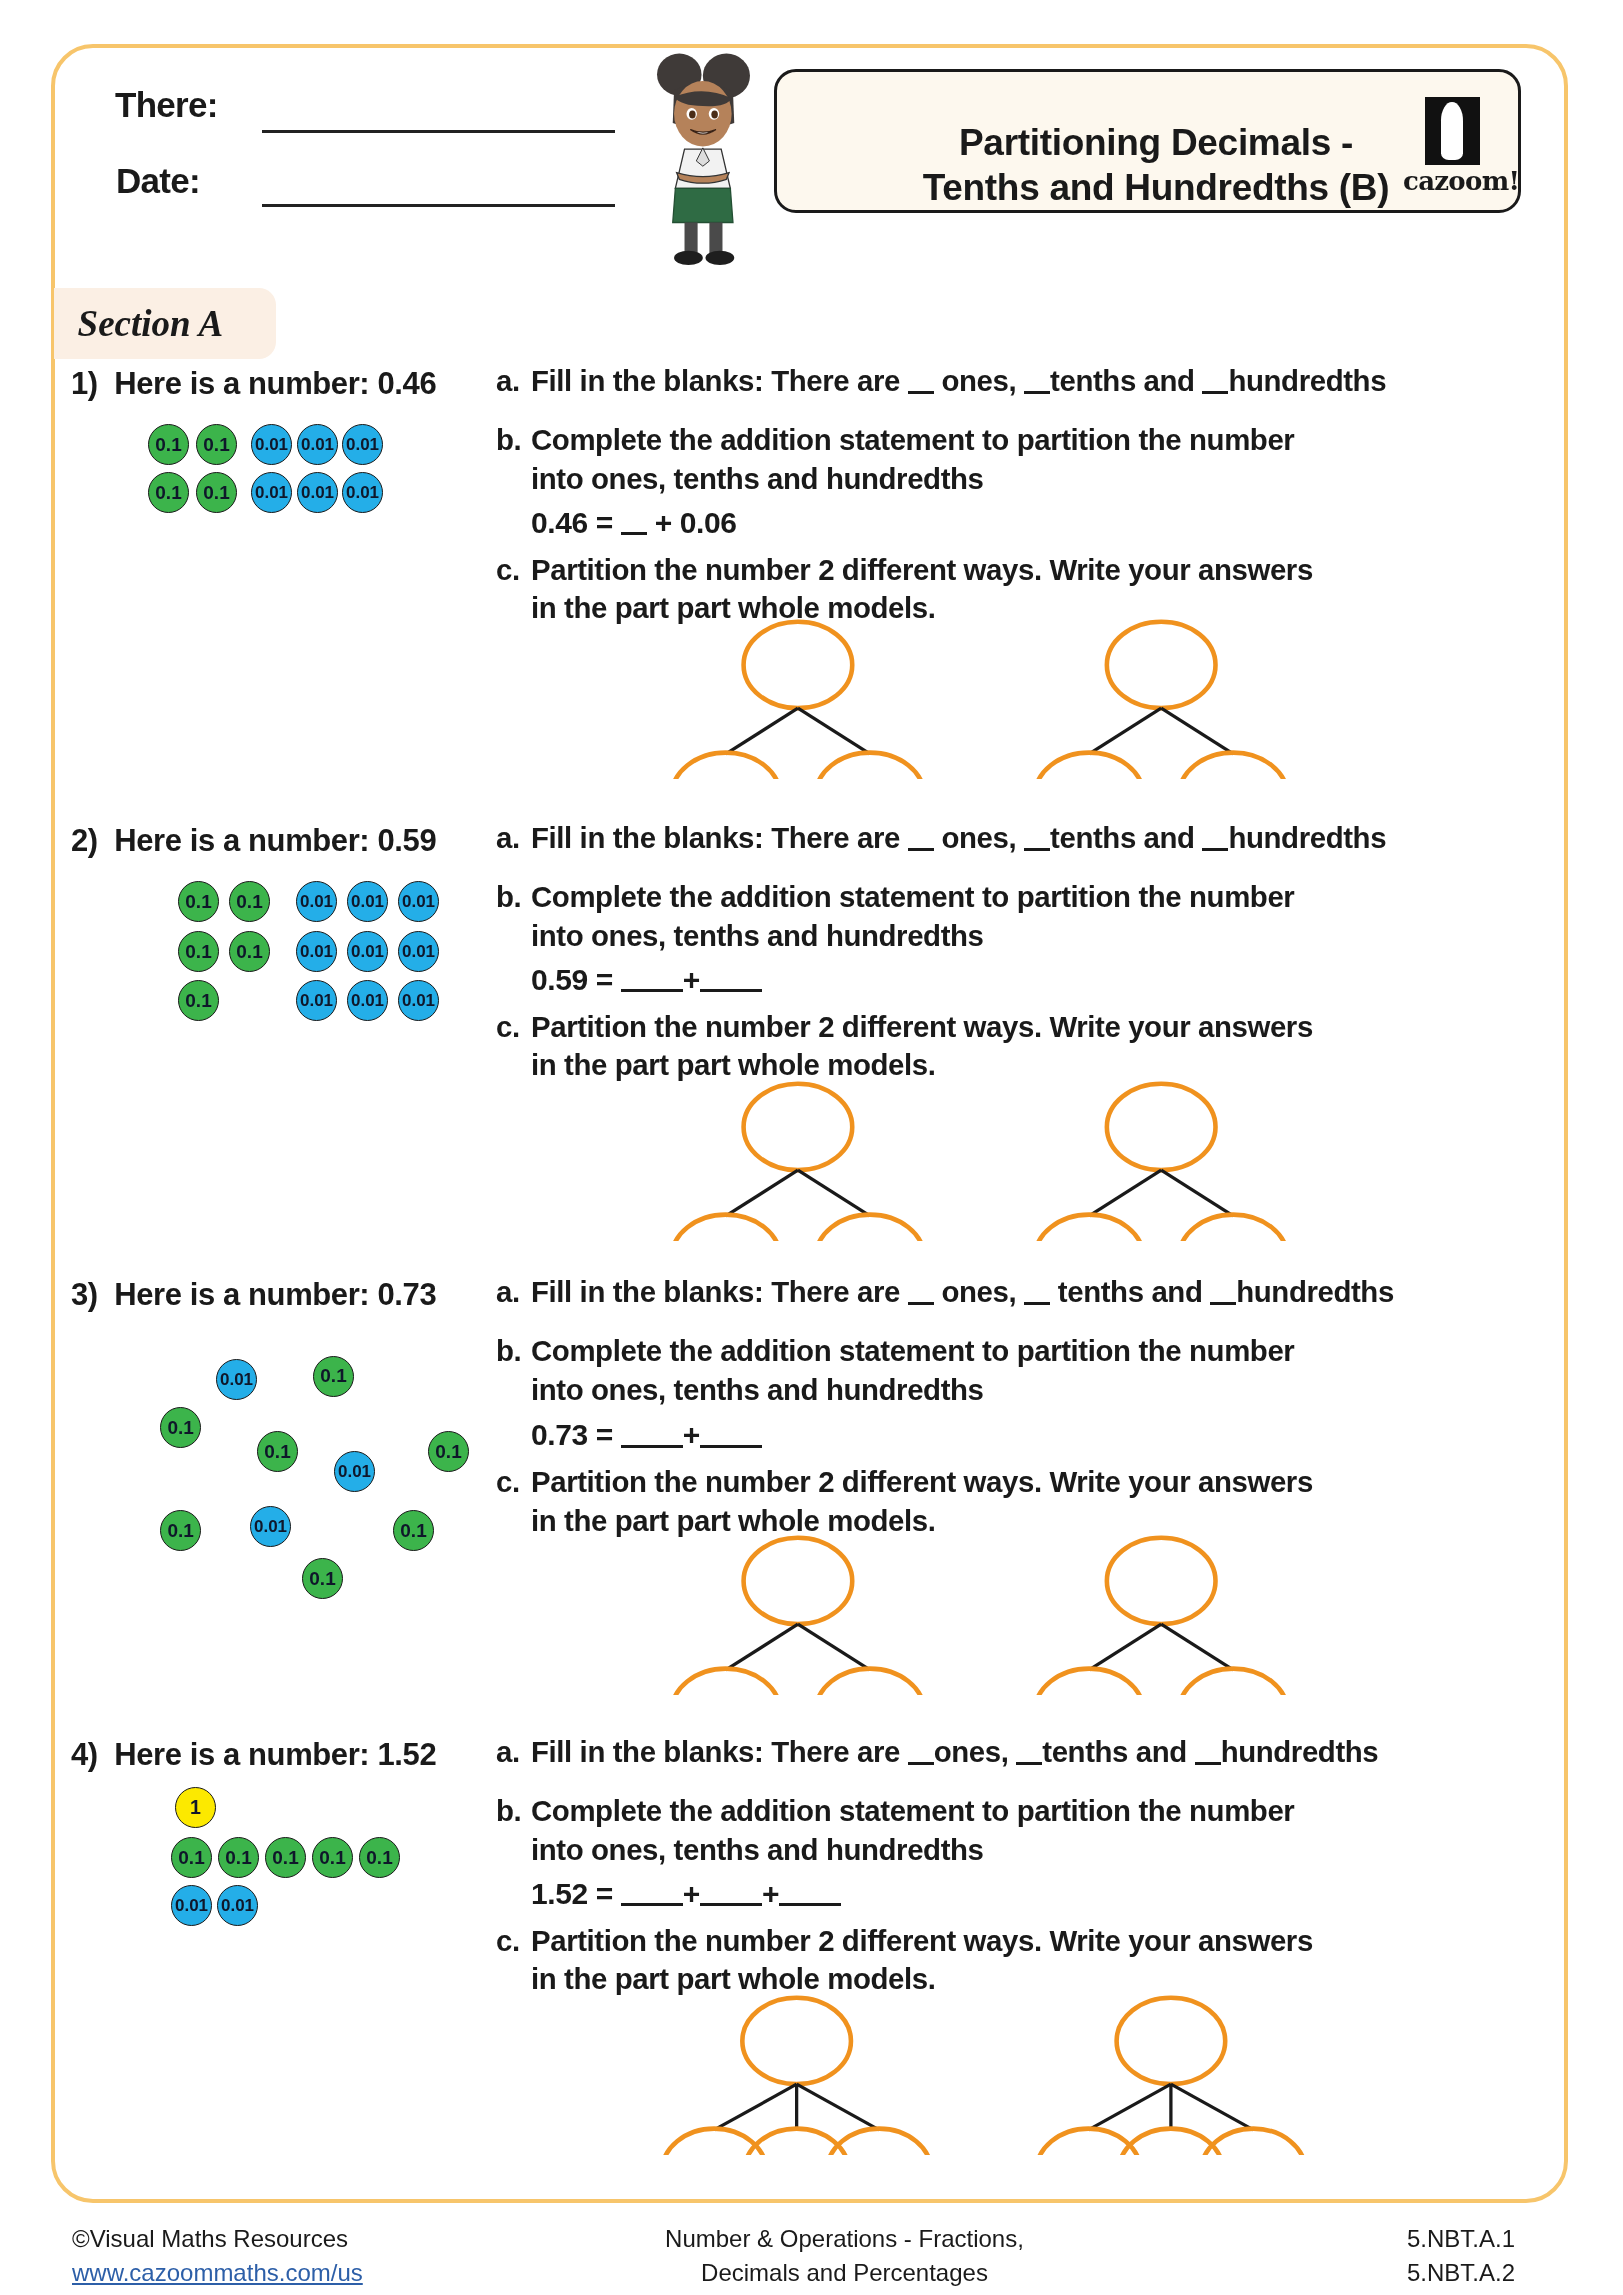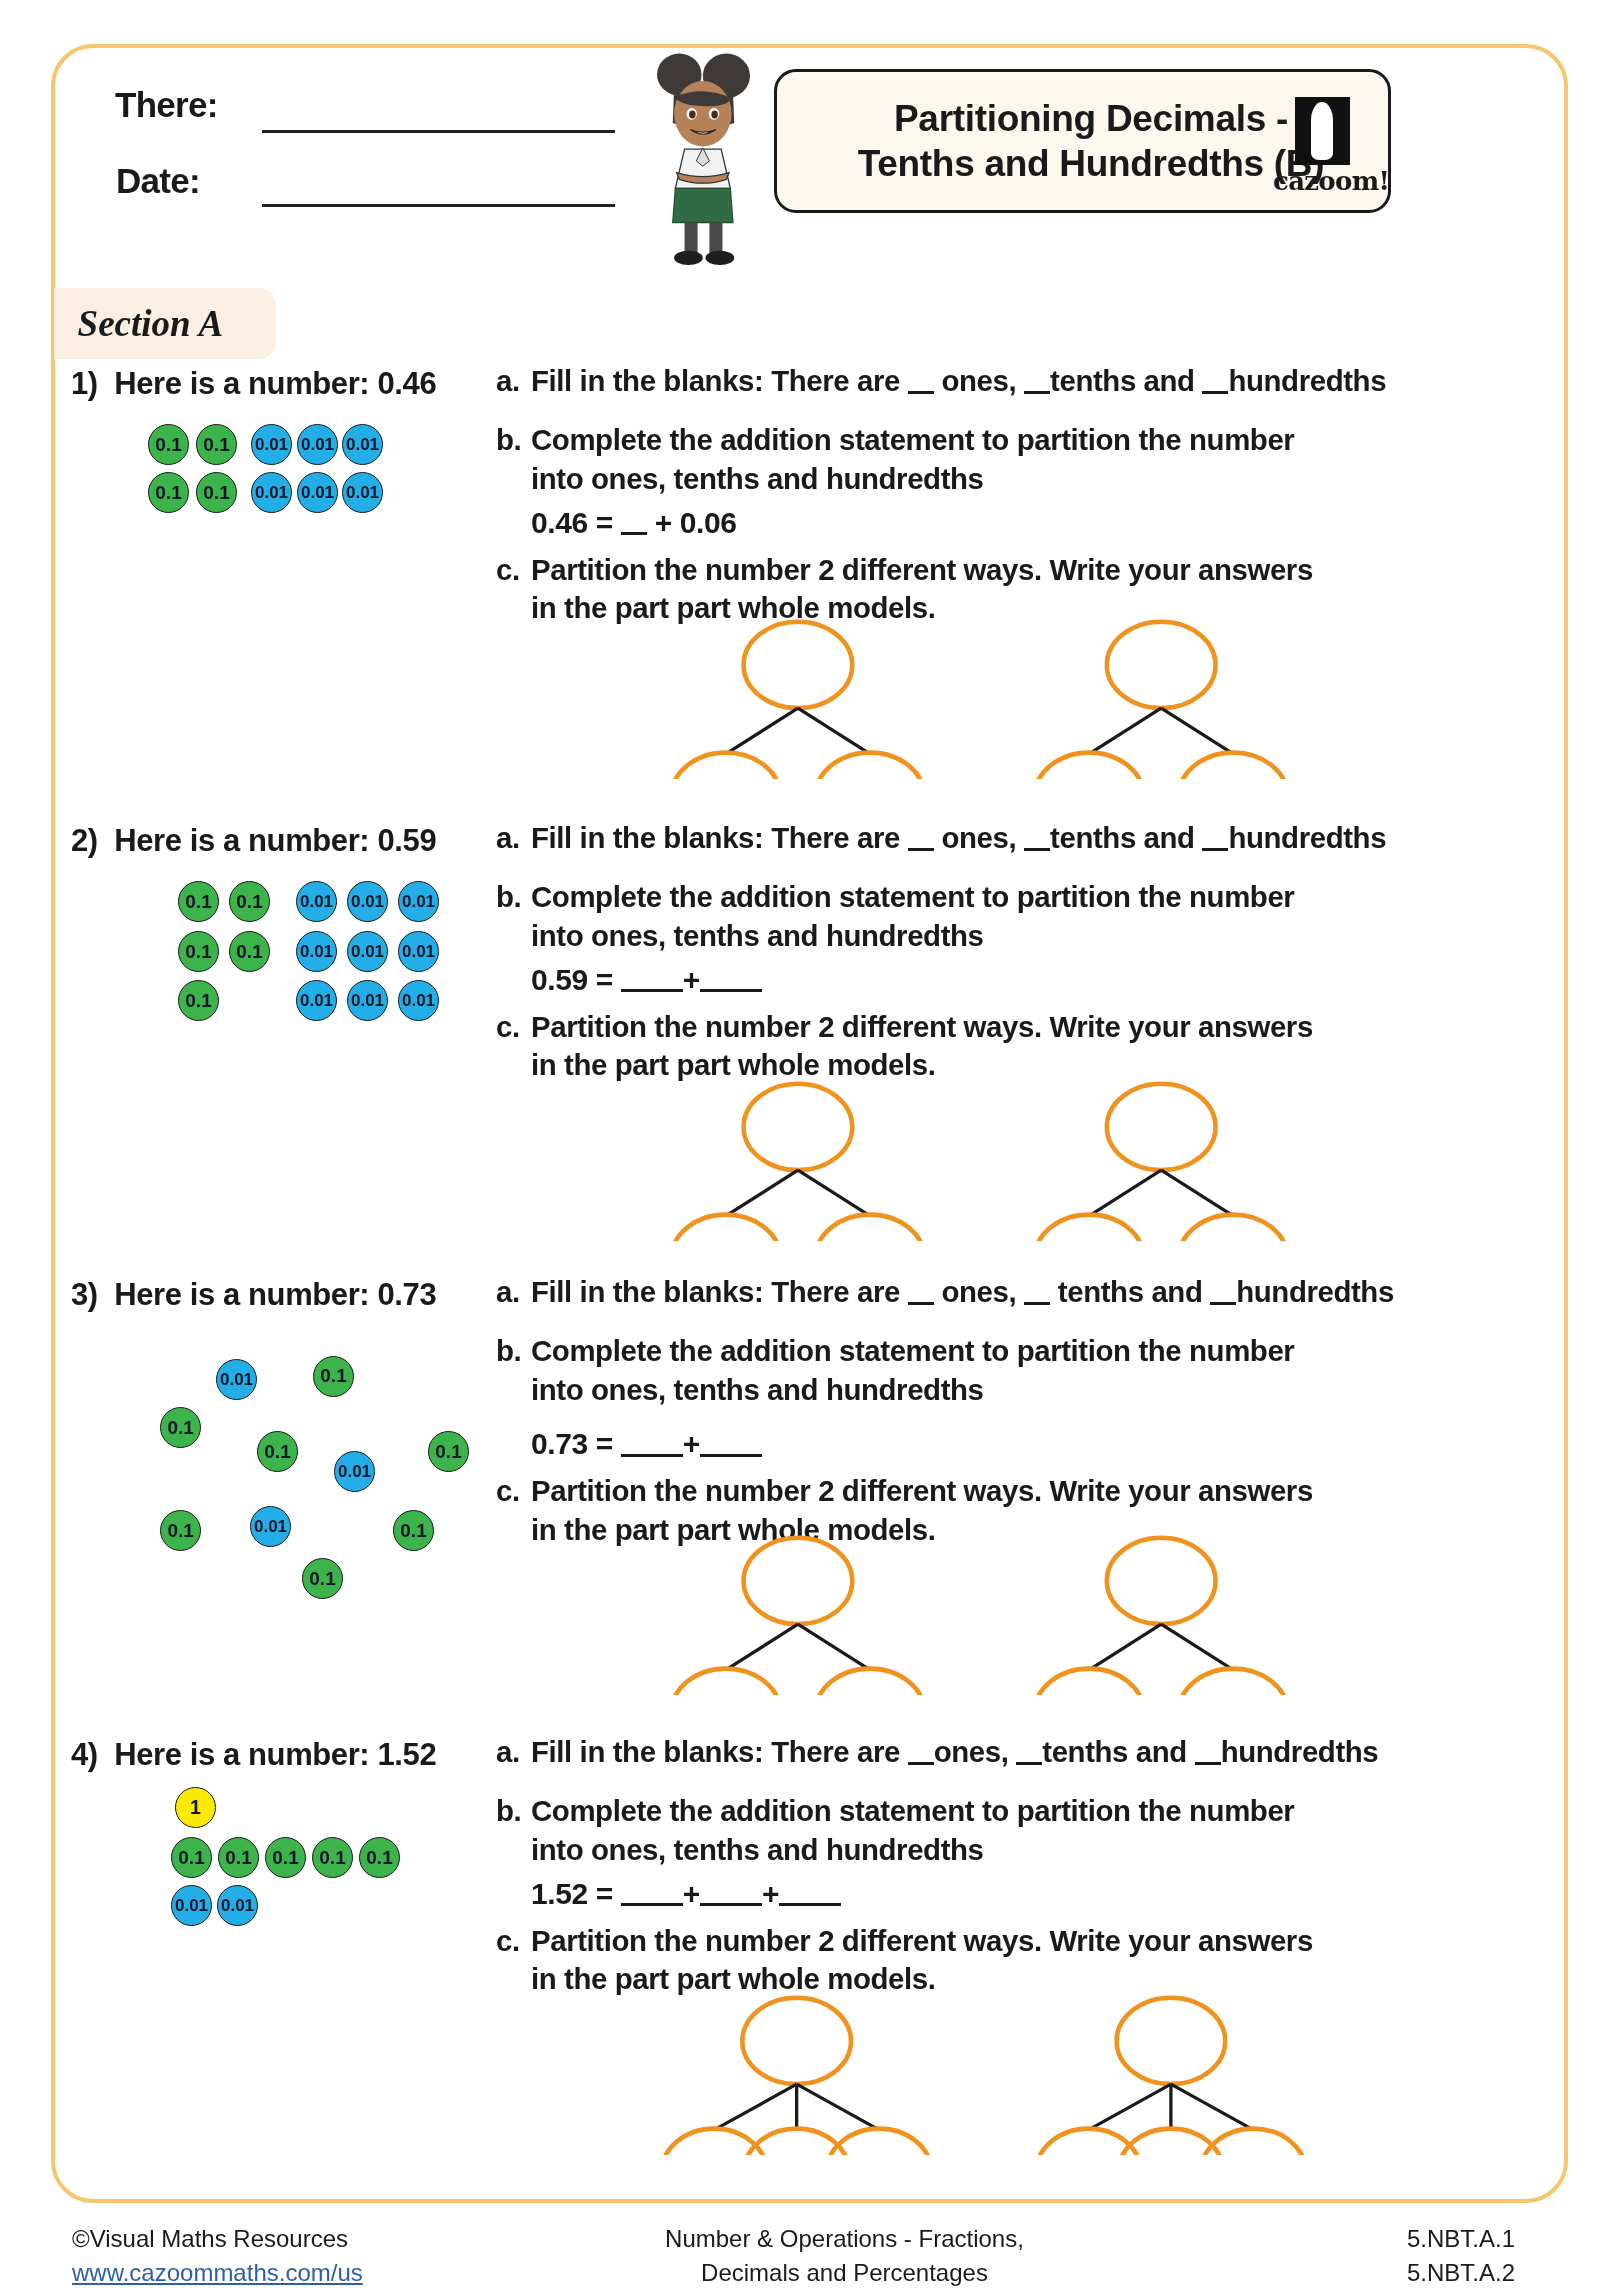--- a/index.html
+++ b/index.html
@@ -49,28 +49,28 @@
   #date-rule { left: 262px; top: 204px; }
 
   
   .mascot { position: absolute; left: 628px; top: 51px; width: 151px; height: 216px; }
 
   
   .title-box {
     position: absolute;
     left: 774px;
     top: 69px;
-    width: 617px;
+    width: 747px;
     height: 144px;
     border: 3.3px solid #1a1a1a;
     border-radius: 22px;
     background: #FDF8EE;
     box-sizing: border-box;
     display: flex;
-    align-items: center;
+    align-items: flex-end;
     justify-content: center;
   }
   .title-text {
     font-size: 37px;
     font-weight: bold;
     text-align: center;
     line-height: 1.22;
     letter-spacing: -0.3px;
     padding-left: 17px;
   }
@@ -368,21 +368,21 @@
     <div class="q-line">
       <span class="lead">a.</span><span>Fill in the blanks: There are</span>
       <span class="blank-s"></span>&nbsp;<span>ones,</span>
       <span class="blank-s"></span>&nbsp;<span>tenths and</span>
       <span class="blank-s"></span><span>hundredths</span>
     </div>
     <div class="q-line" style="margin-top:30px">
       <span class="lead">b.</span><span>Complete the addition statement to partition the number</span>
     </div>
     <div class="q-line indent" style="margin-top:9.2px">into ones, tenths and hundredths</div>
-    <div class="q-line eq-line" style="margin-top:25px">
+    <div class="q-line eq-line" style="margin-top:16px">
       <span>0.73 =</span>
       <span class="blank-m"></span>+<span class="blank-m"></span>
     </div>
     <div class="q-line" style="margin-top:17px">
       <span class="lead">c.</span><span>Partition the number 2 different ways. Write your answers</span>
     </div>
     <div class="q-line indent" style="margin-top:9.2px">in the part part whole models.</div>
   </div>
 
   <svg class="ppw" style="left:667px; top:254px" width="720" height="164" viewBox="0 0 1100 250">

